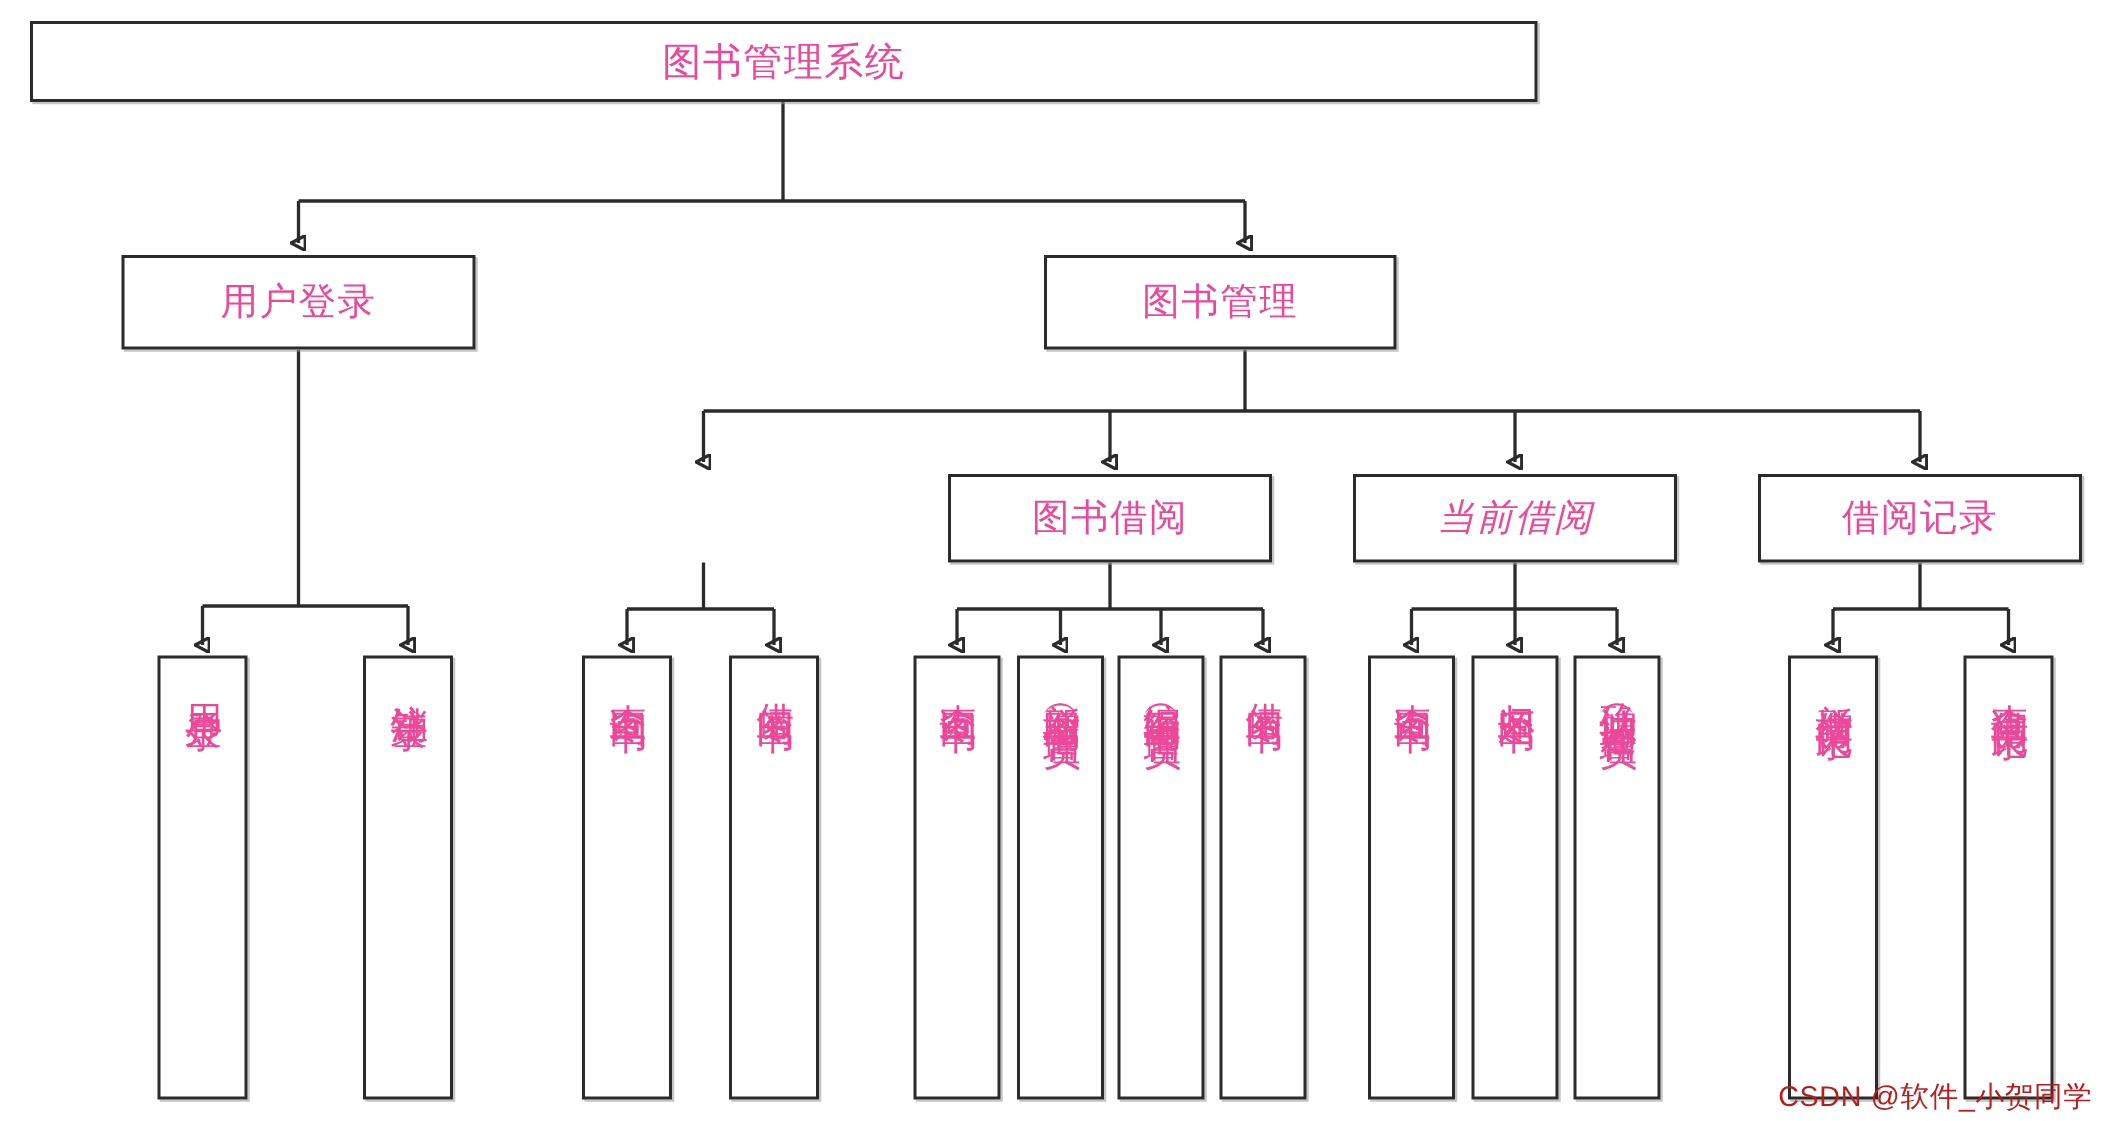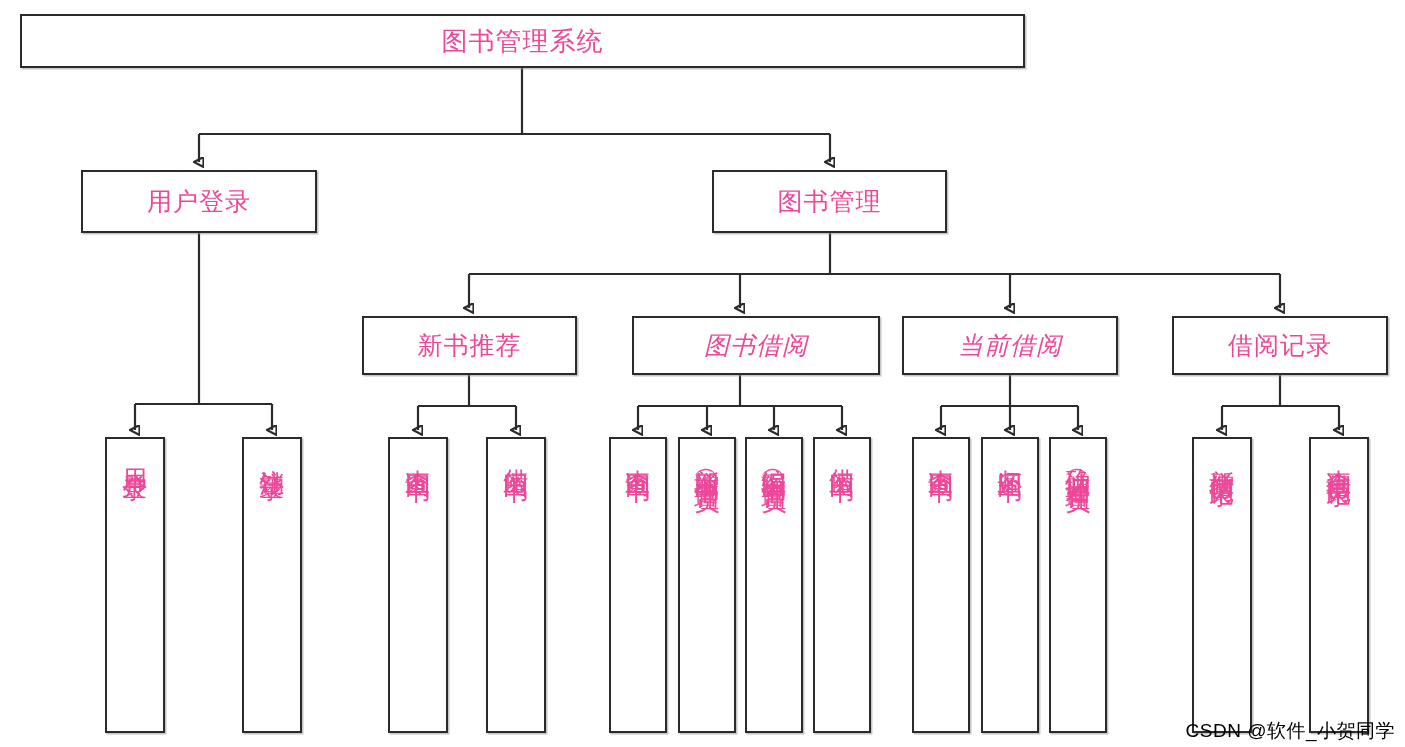--- a/index.html
+++ b/index.html
@@ -48,21 +48,21 @@
     line-height:1.06;
     letter-spacing:3px;
     margin:0 auto;
   }
 
   
   #watermark{
     position:absolute;
     right:10px;bottom:3px;
     font-size:19px;
-    color:#000000;
+    color:#b91c1c;
     letter-spacing:.5px;
     white-space:nowrap;
     pointer-events:none;
     user-select:none;
   }
 </style>
 </head>
 <body>
 
 <div id="canvas">
@@ -116,29 +116,26 @@
   </svg>
 
   <div class="node h root" style="left:20px;top:14px;width:1005px;height:54px;">
     <span class="lbl">图书管理系统</span>
   </div>
 
   <div class="node h" style="left:81px;top:170px;width:236px;height:63px;">
     <span class="lbl">用户登录</span>
   </div>
 
-  <div class="node h" style="left:712px;top:170px;width:235px;height:63px;">
+  <div class="node h" style="left:696px;top:170px;width:235px;height:63px;">
     <span class="lbl">图书管理</span>
   </div>
 
-  <div class="node h" style="left:362px;top:316px;width:215px;height:59px;">
-    <span class="lbl">新书推荐</span>
-  </div>
 
-  <div class="node h" style="left:632px;top:316px;width:248px;height:59px;font-style:italic;">
+  <div class="node h" style="left:632px;top:316px;width:216px;height:59px;">
     <span class="lbl">图书借阅</span>
   </div>
 
   <div class="node h" style="left:902px;top:316px;width:216px;height:59px;font-style:italic;">
     <span class="lbl">当前借阅</span>
   </div>
 
   <div class="node h" style="left:1172px;top:316px;width:216px;height:59px;">
     <span class="lbl">借阅记录</span>
   </div>

